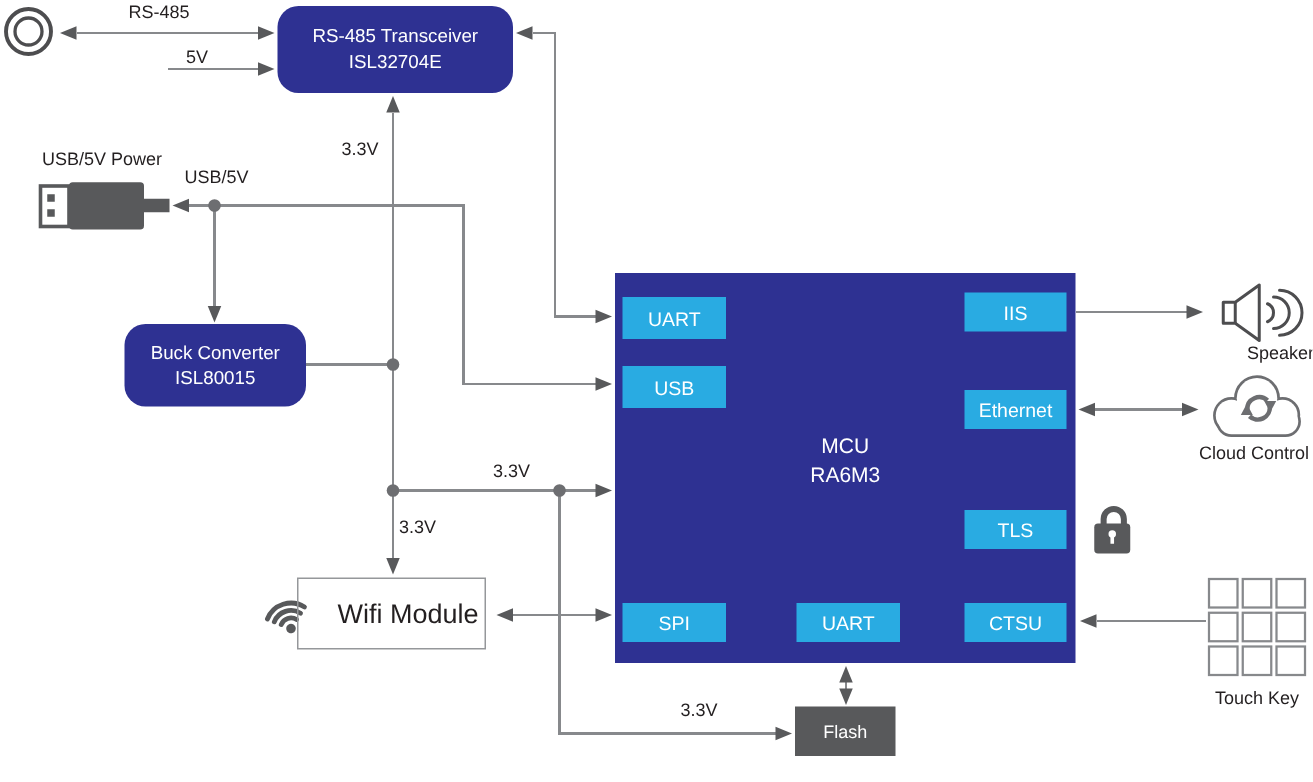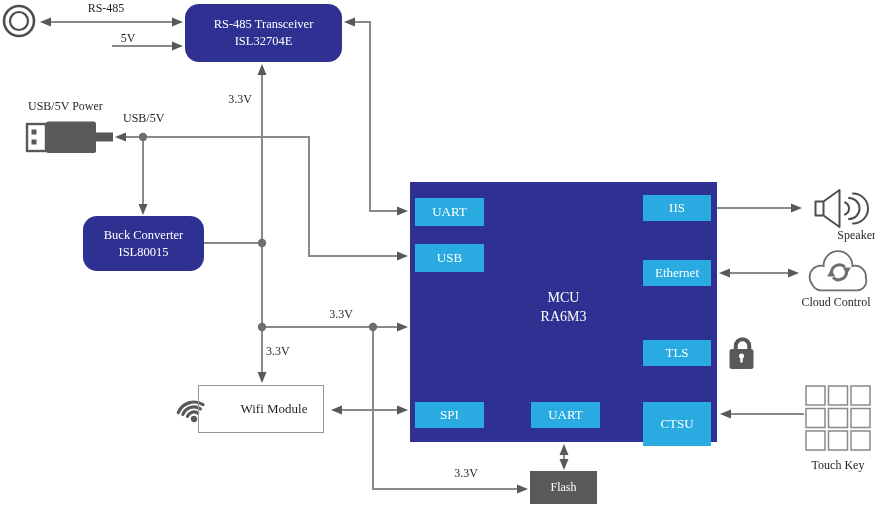--- a/index.html
+++ b/index.html
@@ -3,34 +3,34 @@
 <meta charset="utf-8">
 <style>
   :root{
     --block-blue:#2e3192; --port-cyan:#29abe2; --flash-gray:#58595b;
     --wire-gray:#87898c; --arrow-gray:#58595b; --icon-gray:#58595b;
     --outline-gray:#6d6e71; --text-dark:#231f20;
   }
   html,body{margin:0;padding:0;background:#fff;}
   .canvas{
     position:relative;width:875px;height:521px;background:#fff;overflow:hidden;
-    font-family:Liberation Serif, serif;color:var(--text-dark,#231f20);
+    font-family:Liberation Sans, sans-serif;color:var(--text-dark,#231f20);
   }
   .canvas svg{position:absolute;left:0;top:0;}
   .wire{stroke:var(--wire-gray,#87898c);stroke-width:1.4;fill:none;shape-rendering:crispEdges;}
   .ah{fill:var(--arrow-gray,#58595b);}
   .jdot{fill:var(--outline-gray,#6d6e71);}
   .wlabel{position:absolute;font-size:12px;white-space:nowrap;color:var(--text-dark,#231f20);}
   .plabel{position:absolute;font-size:12px;white-space:nowrap;color:var(--text-dark,#231f20);}
   .block{position:absolute;box-sizing:border-box;display:flex;flex-direction:column;
          align-items:center;justify-content:center;text-align:center;}
   .blue{background:var(--block-blue,#2e3192);color:#fff;font-size:12.5px;line-height:1.35;border-radius:14px;}
   .gray{background:var(--flash-gray,#58595b);color:#fff;font-size:12px;}
-  .wifi-box{background:transparent;border:1px solid #95979a;font-size:13px;
-            flex-direction:row;justify-content:center;padding-left:26px;}
+  .wifi-box{background:transparent;border:1px solid #95979a;font-size:18px;
+            flex-direction:row;justify-content:flex-start;padding-left:26px;}
   .mcu{background:var(--block-blue,#2e3192);}
   .mcu-title{position:absolute;left:0;right:0;top:106px;text-align:center;color:#fff;
              font-size:14px;line-height:1.38;}
   .port{position:absolute;background:var(--port-cyan,#29abe2);color:#fff;display:flex;
         align-items:center;justify-content:center;font-size:13px;}
   .footnote{position:absolute;font-size:10px;color:#333;margin-top:35px;}
 </style>
 </head>
 <body>
 
@@ -188,21 +188,21 @@
       <rect x="806" y="408.5" width="19" height="19"></rect>
         <rect x="828.5" y="408.5" width="19" height="19"></rect>
         <rect x="851" y="408.5" width="19" height="19"></rect>
       <rect x="806" y="431" width="19" height="19"></rect>
         <rect x="828.5" y="431" width="19" height="19"></rect>
         <rect x="851" y="431" width="19" height="19"></rect>
     </g>
   </svg>
 
   <span class="wlabel" style="left:80px;top:1px;width:52px;text-align:center">RS-485</span>
-  <span class="wlabel" style="left:112px;top:31px;width:32px;text-align:center">5V</span>
+  <span class="wlabel" style="left:124px;top:31px;width:32px;text-align:left">5V</span>
   <span class="wlabel" style="left:222px;top:92px;width:36px;text-align:center">3.3V</span>
   <span class="wlabel" style="left:28px;top:99px">USB/5V Power</span>
   <span class="wlabel" style="left:123px;top:111px">USB/5V</span>
   <span class="wlabel" style="left:323px;top:307px;width:36px;text-align:center">3.3V</span>
   <span class="wlabel" style="left:266px;top:344px">3.3V</span>
   <span class="wlabel" style="left:444px;top:466px;width:44px;text-align:center">3.3V</span>
 
   <div class="block blue" style="left:185px;top:4px;width:157px;height:58px">
     <span>RS-485 Transceiver</span>
     <span>ISL32704E</span>
@@ -218,21 +218,21 @@
       <div>MCU</div>
       <div>RA6M3</div>
     </div>
     <div class="port" style="left:5px;top:62px;width:69px;height:28px">USB</div>
     <div class="port" style="left:5px;top:16px;width:69px;height:28px">UART</div>
     <div class="port" style="left:5px;top:220px;width:69px;height:26px">SPI</div>
     <div class="port" style="left:121px;top:220px;width:69px;height:26px">UART</div>
     <div class="port" style="left:233px;top:13px;width:68px;height:26px">IIS</div>
     <div class="port" style="left:233px;top:78px;width:68px;height:26px">Ethernet</div>
     <div class="port" style="left:233px;top:158px;width:68px;height:26px">TLS</div>
-    <div class="port" style="left:233px;top:220px;width:68px;height:44px">CTSU</div>
+    <div class="port" style="left:233px;top:220px;width:68px;height:26px">CTSU</div>
   </div>
 
   <div class="block wifi-box" style="left:198px;top:385px;width:126px;height:48px">
     <span>Wifi Module</span>
   </div>
 
   <div class="block gray" style="left:530px;top:471px;width:67px;height:33px">
     <span>Flash</span>
   </div>
 

